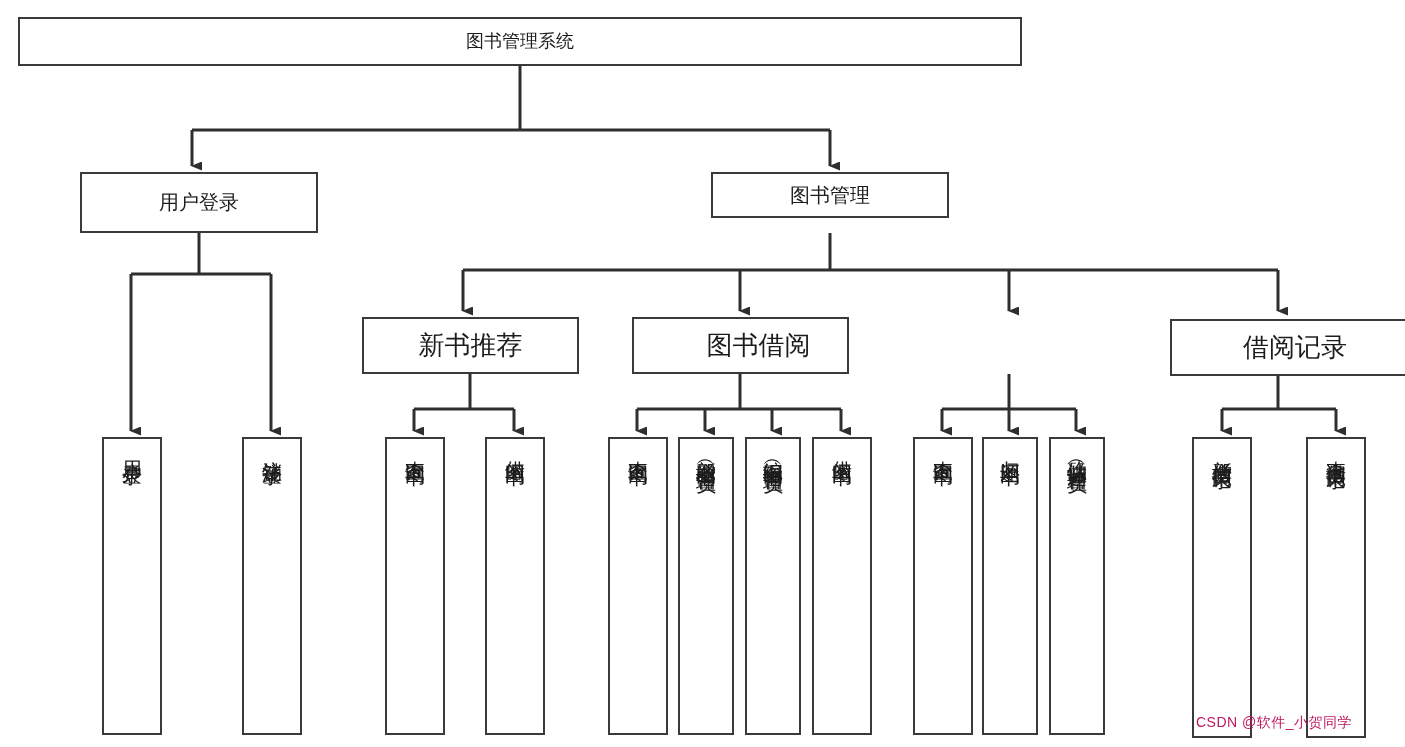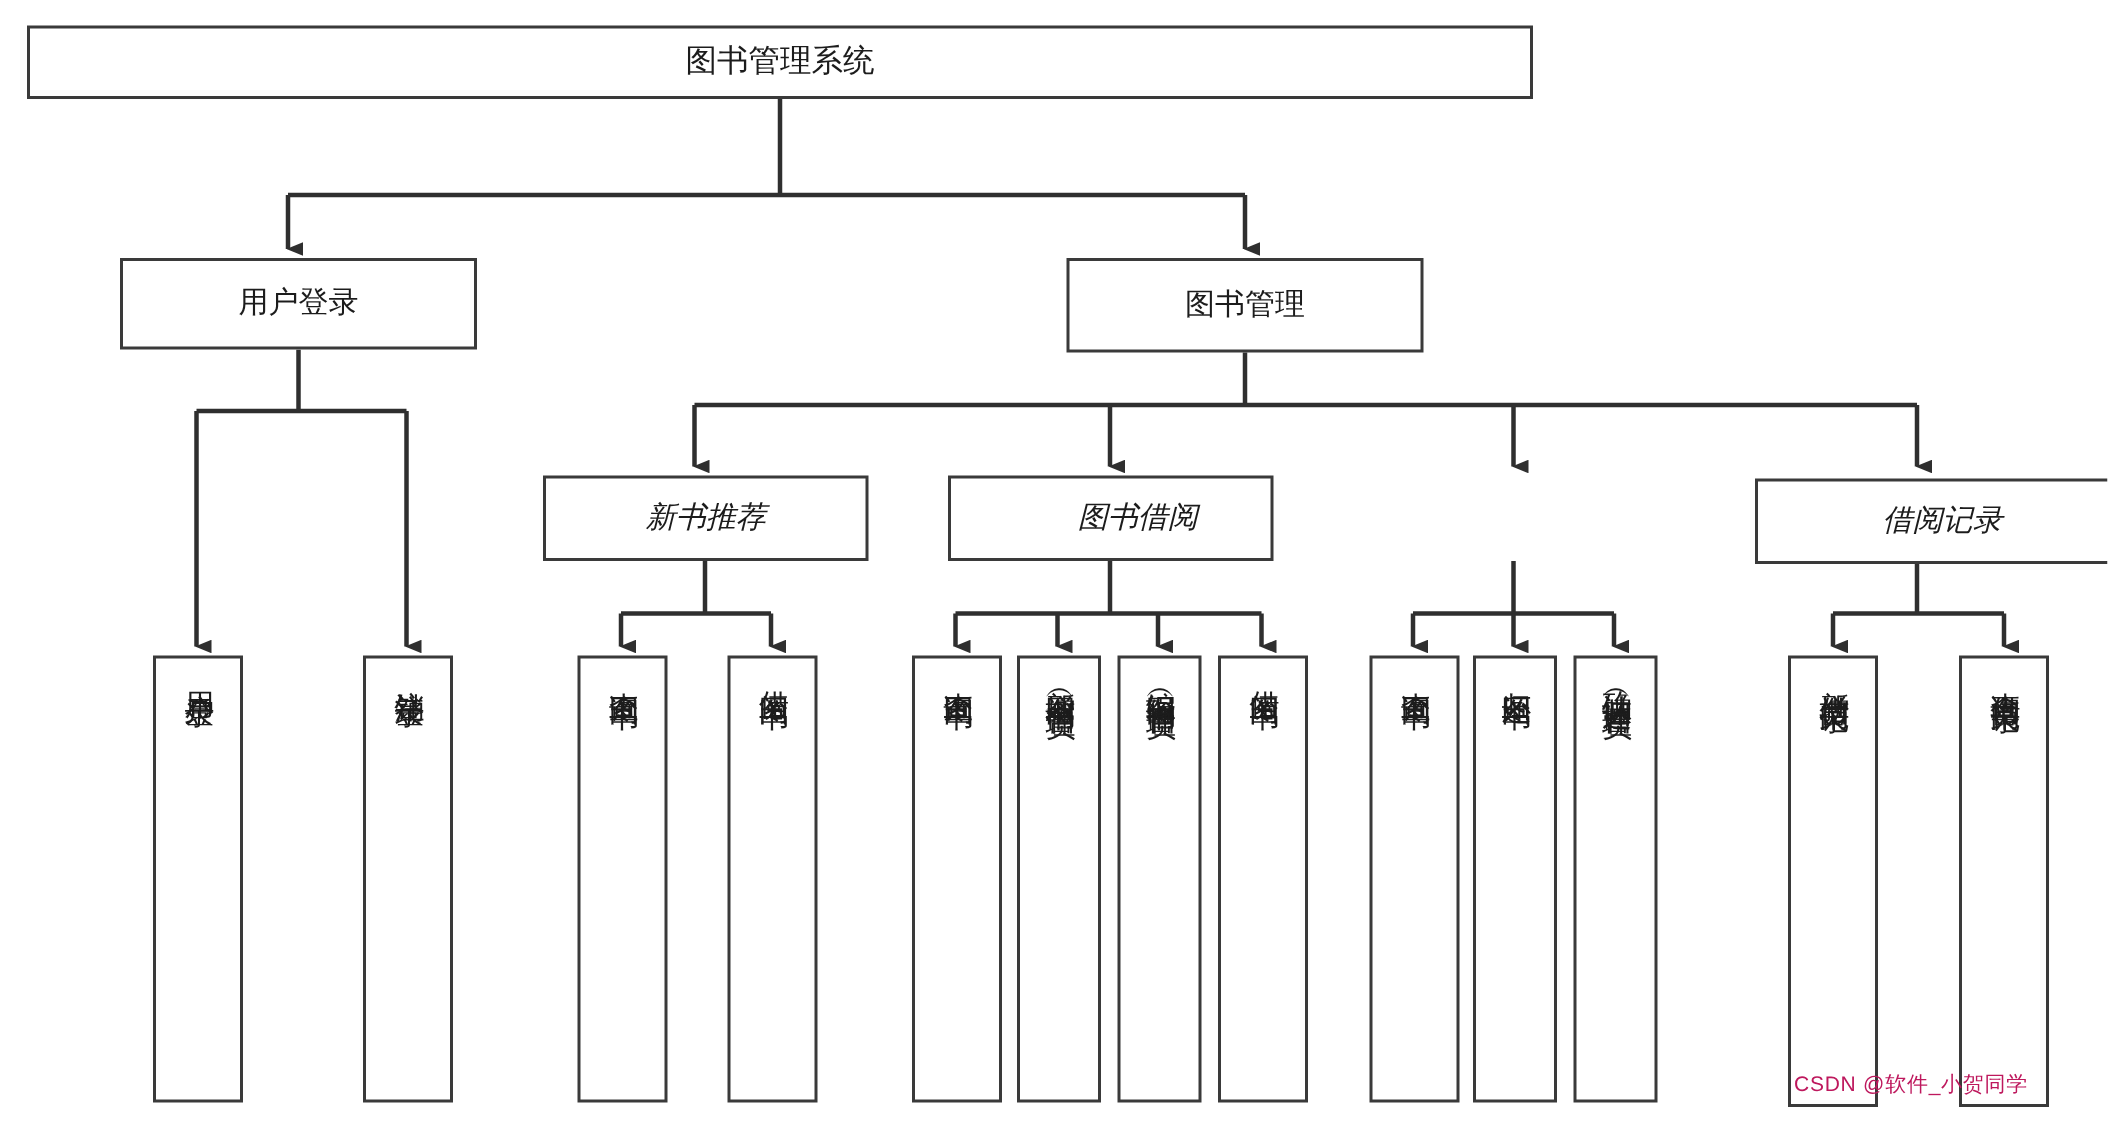--- a/index.html
+++ b/index.html
@@ -31,28 +31,27 @@
     border: 2px solid #3a3a3a;
     background: #ffffff;
     display: flex;
     align-items: center;
     justify-content: center;
     color: #1c1c1c;
     text-align: center;
     line-height: 1.25;
   }
   .node.root {
-    font-size: 21px;
+    font-size: 18px;
   }
   .node.level2 {
     font-size: 20px;
   }
   .node.level3 {
-    font-size: 20px;
-    font-style: italic;
+    font-size: 26px;
   }
   
   .node.leaf {
     font-size: 20px;
     padding: 6px 0 6px 0;
     align-items: flex-start;
     justify-content: center;
   }
   .node.leaf .vtext {
     writing-mode: vertical-rl;
@@ -126,21 +125,21 @@
     </g>
   </svg>
 
   <div class="node root" style="left:18px; top:17px; width:1004px; height:49px;">
     <span>图书管理系统</span>
   </div>
 
   <div class="node level2" style="left:80px; top:172px; width:238px; height:61px;">
     <span>用户登录</span>
   </div>
-  <div class="node level2" style="left:711px; top:172px; width:238px; height:63px;">
+  <div class="node level2" style="left:711px; top:172px; width:238px; height:46px;">
     <span>图书管理</span>
   </div>
 
   <div class="node level3" style="left:362px; top:317px; width:217px; height:57px;">
     <span>新书推荐</span>
   </div>
   <div class="node level3" style="left:632px; top:317px; width:217px; height:57px;padding-left:36px;">
     <span>图书借阅</span>
   </div>
   <div class="node level3" style="left:1170px; top:309px; width:250px; height:57px;margin-top:10px;">

